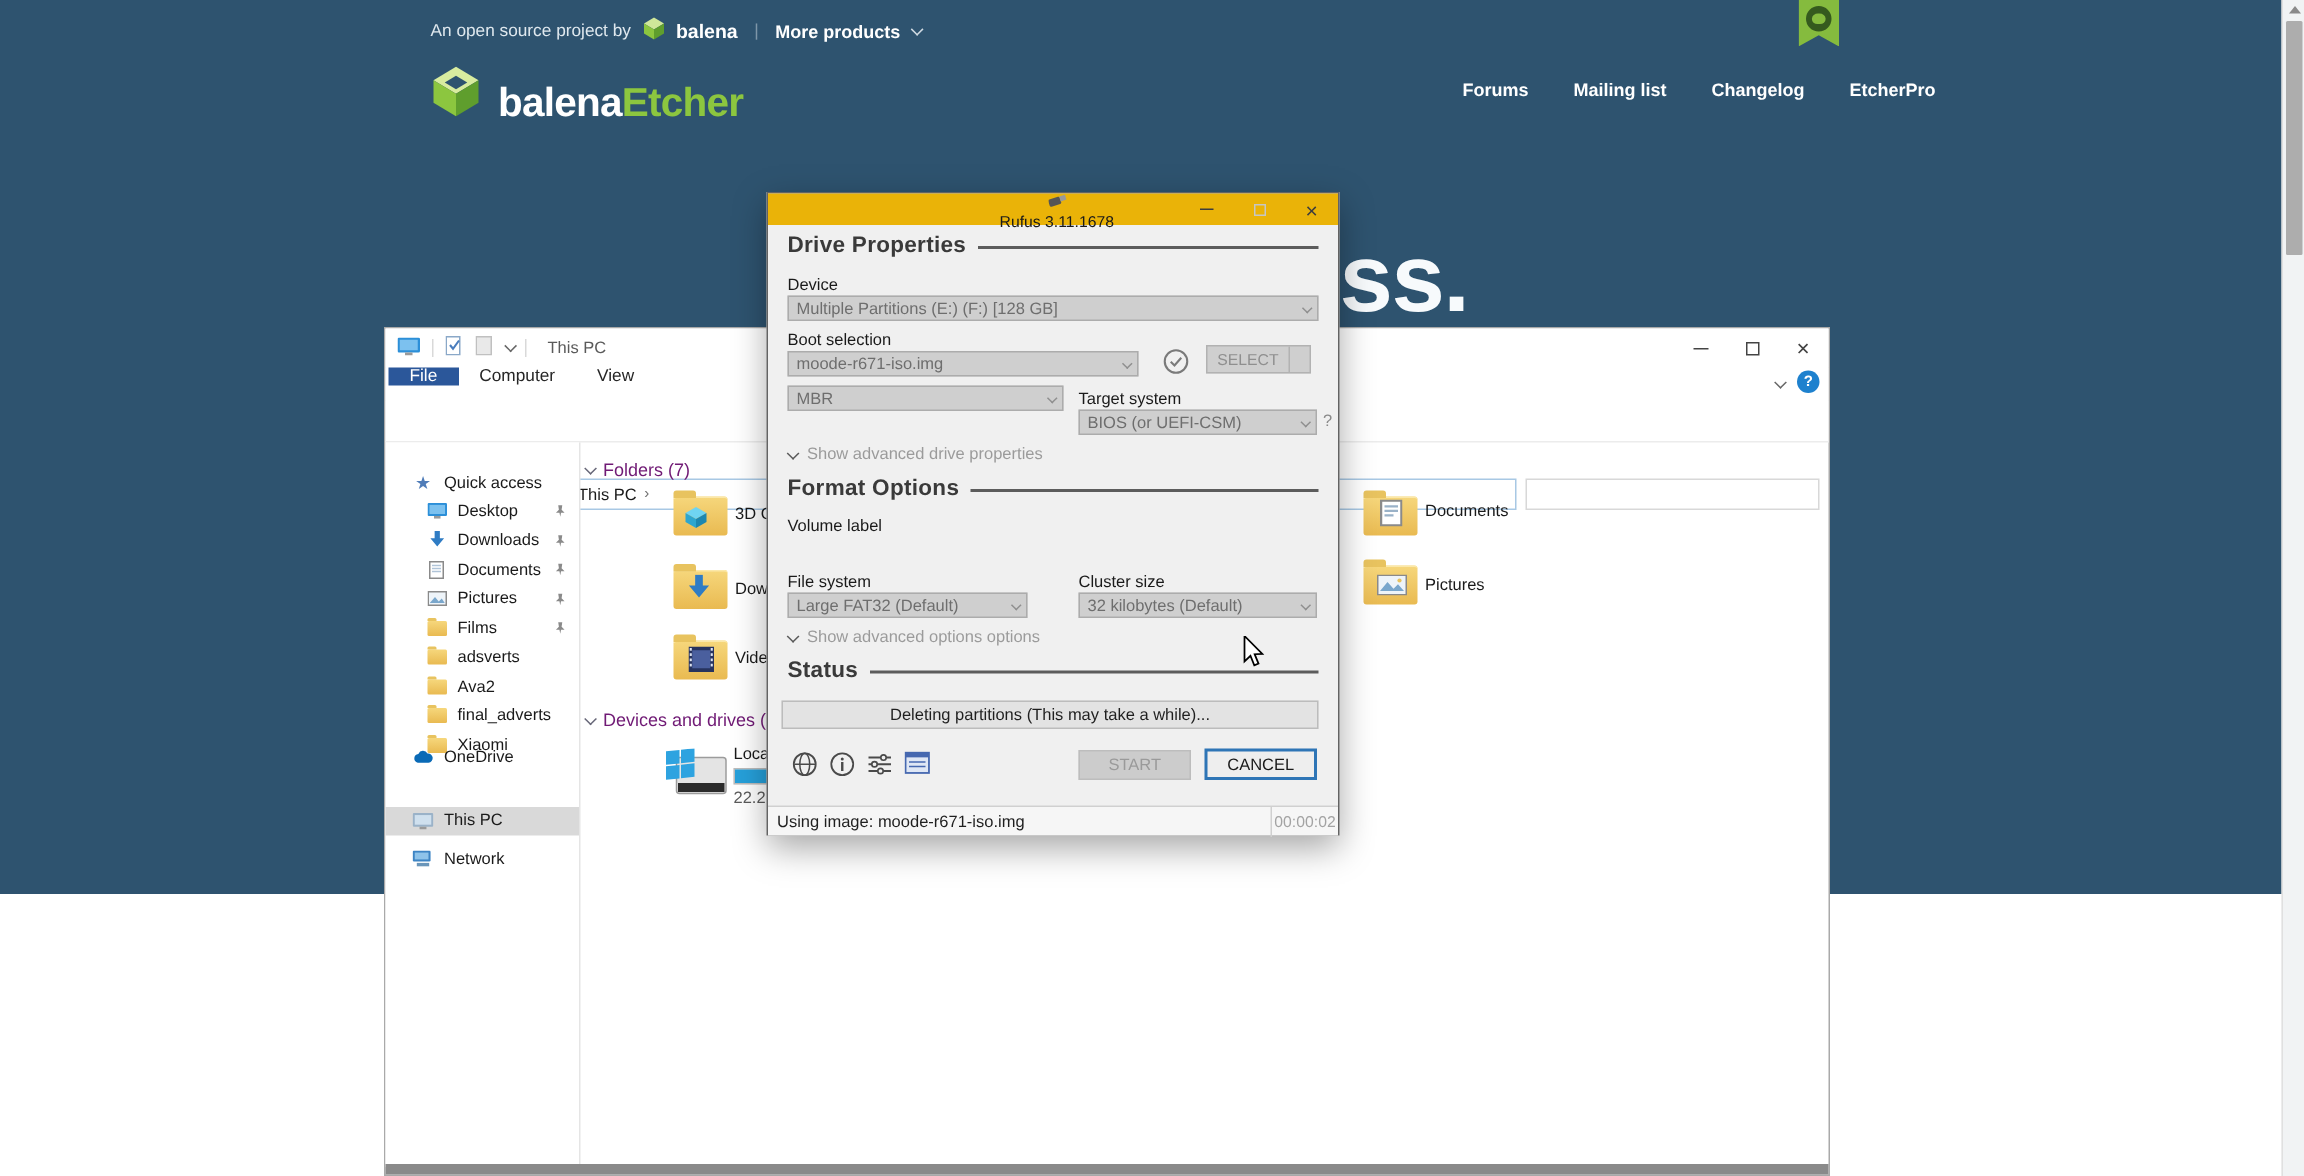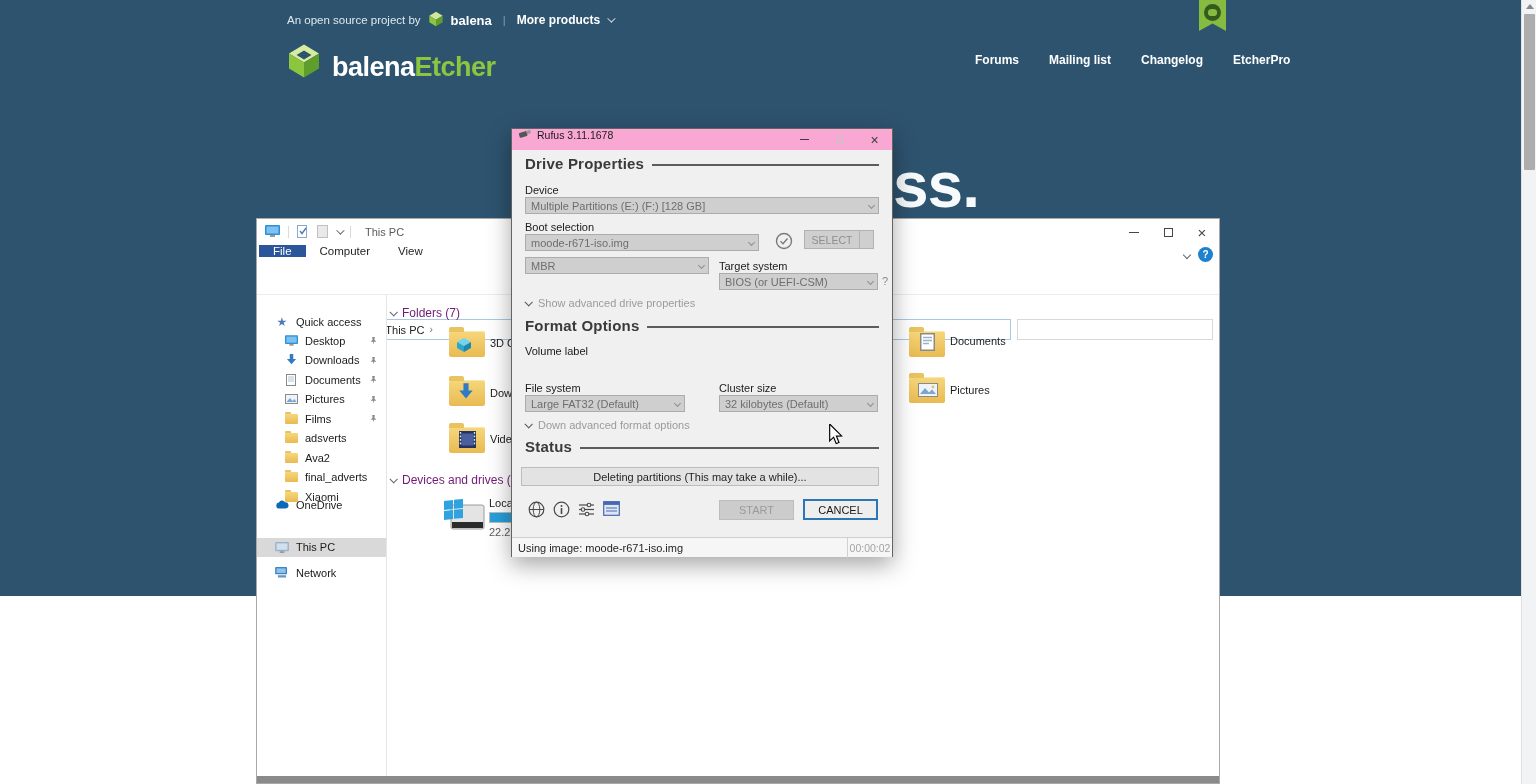--- a/index.html
+++ b/index.html
@@ -77,21 +77,21 @@
   .sb-folder { width:13px; height:10px; background:linear-gradient(#f6d77c,#e9ba51); border-radius:1px; position:relative; }
   .sb-folder:before { content:''; position:absolute; top:-2px; left:0; width:6px; height:2px; background:#e8c35f; border-radius:1px 1px 0 0; }
 
   .drive-bar { position:absolute; width:112px; height:11px; background:#e6e6e6; border:1px solid #bcbcbc; }
   .drive-bar .fill { height:100%; width:78%; background:#26a0da; }
 
   #ex-bottom-strip { left:0; top:557px; width:962px; height:7px; background:#8a8a8a; }
 
   
   #rufus { left:511px; top:128px; width:382px; height:429px; background:#f0f0f0; border:1px solid #636363; z-index:20; box-shadow:0 8px 22px rgba(0,0,0,.35); font-size:11px; color:#1a1a1a; }
-  #rf-titlebar { left:0; top:0; width:380px; height:21px; background:#f9a8d4; display:flex; align-items:flex-start; }
+  #rf-titlebar { left:0; top:0; width:380px; height:21px; background:#eab308; display:flex; align-items:center;flex-direction:column; }
   #rf-title { font-size:10.5px; color:#1a1a1a; margin-left:5px; }
   #rf-controls { position:absolute; right:0; top:0; display:flex; }
   .rf-wbtn { width:35px; height:21px; display:flex; align-items:center; justify-content:center; }
   .rf-max { width:8px; height:8px; border:1px solid #c6c6c6; }
   .rf-min { width:9px; border-bottom:1px solid #3d3d3d; }
   .rf-close { font-size:14px; color:#3d3d3d; line-height:1; }
 
   .rf-heading { position:absolute; left:13px; width:354px; display:flex; align-items:center; gap:8px; }
   .rf-heading .ht { font-size:15px; font-weight:bold; color:#3a3a3a; white-space:nowrap; letter-spacing:.2px; }
   .rf-heading .rule { flex:1; height:2px; background:#5c5c5c; margin-top:3px; }
@@ -505,21 +505,21 @@
     <span>Large FAT32 (Default)</span>
       <span class="cv"></span>
   </div>
   <div class="rf-combo" style="left:207px; top:266px; width:159px;">
     <span>32 kilobytes (Default)</span>
       <span class="cv"></span>
   </div>
 
   <div class="rf-adv" style="left:13px; top:290px;">
     <span class="ac"></span>
-    <span class="at">Down advanced format options</span>
+    <span class="at">Show advanced options options</span>
   </div>
 
   <div class="rf-heading" style="top:309px;">
     <span class="ht">Status</span>
       <span class="rule"></span>
   </div>
 
   <div id="rf-progress">
     <span>Deleting partitions (This may take a while)...</span>
   </div>

